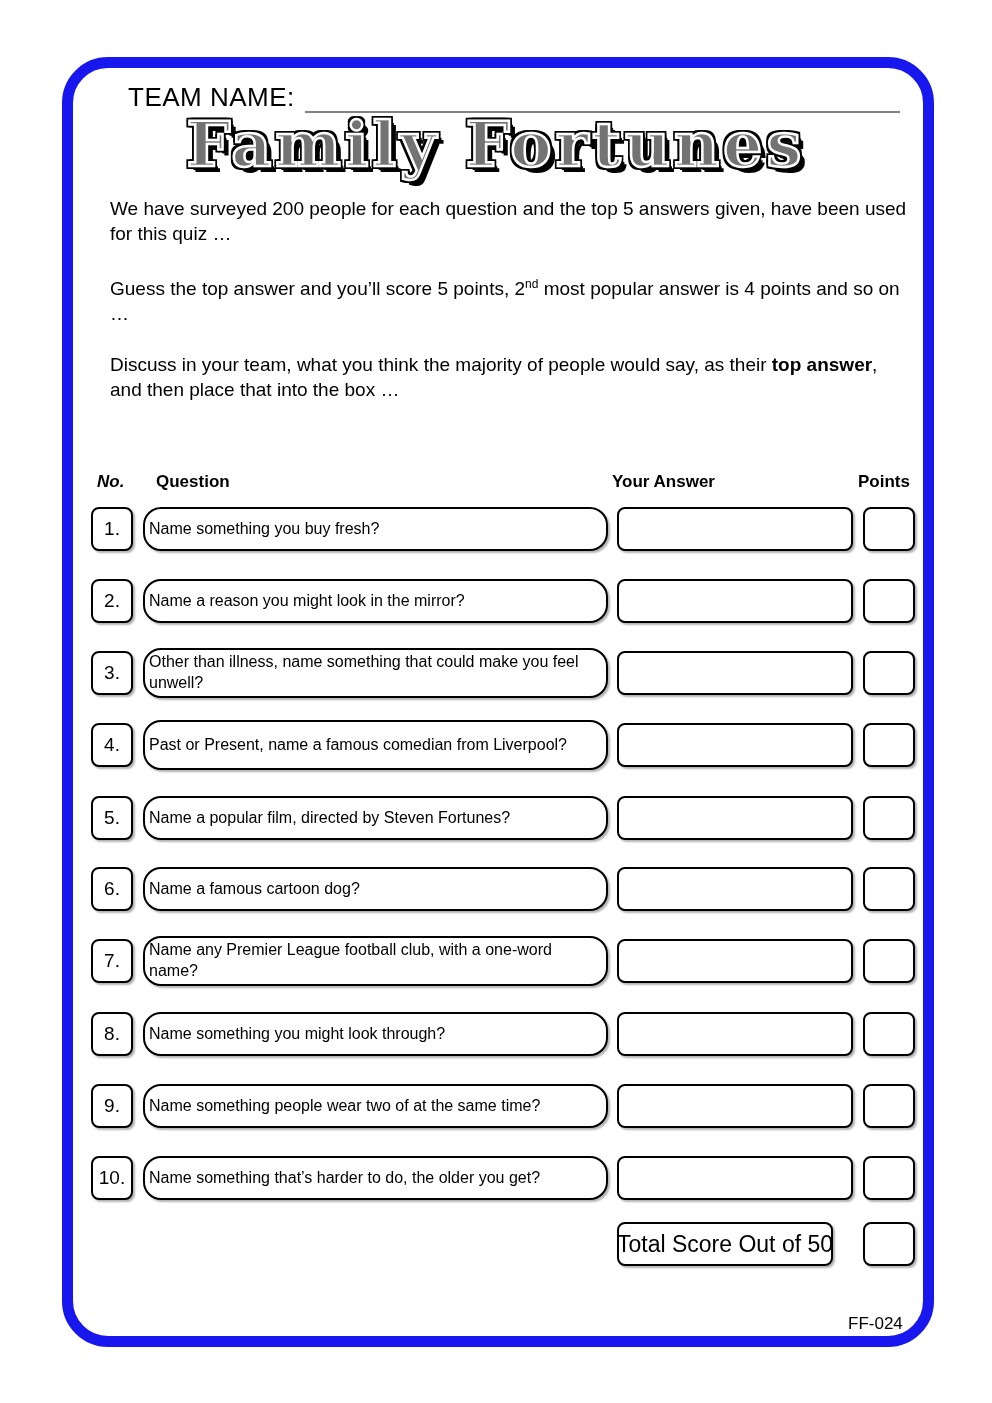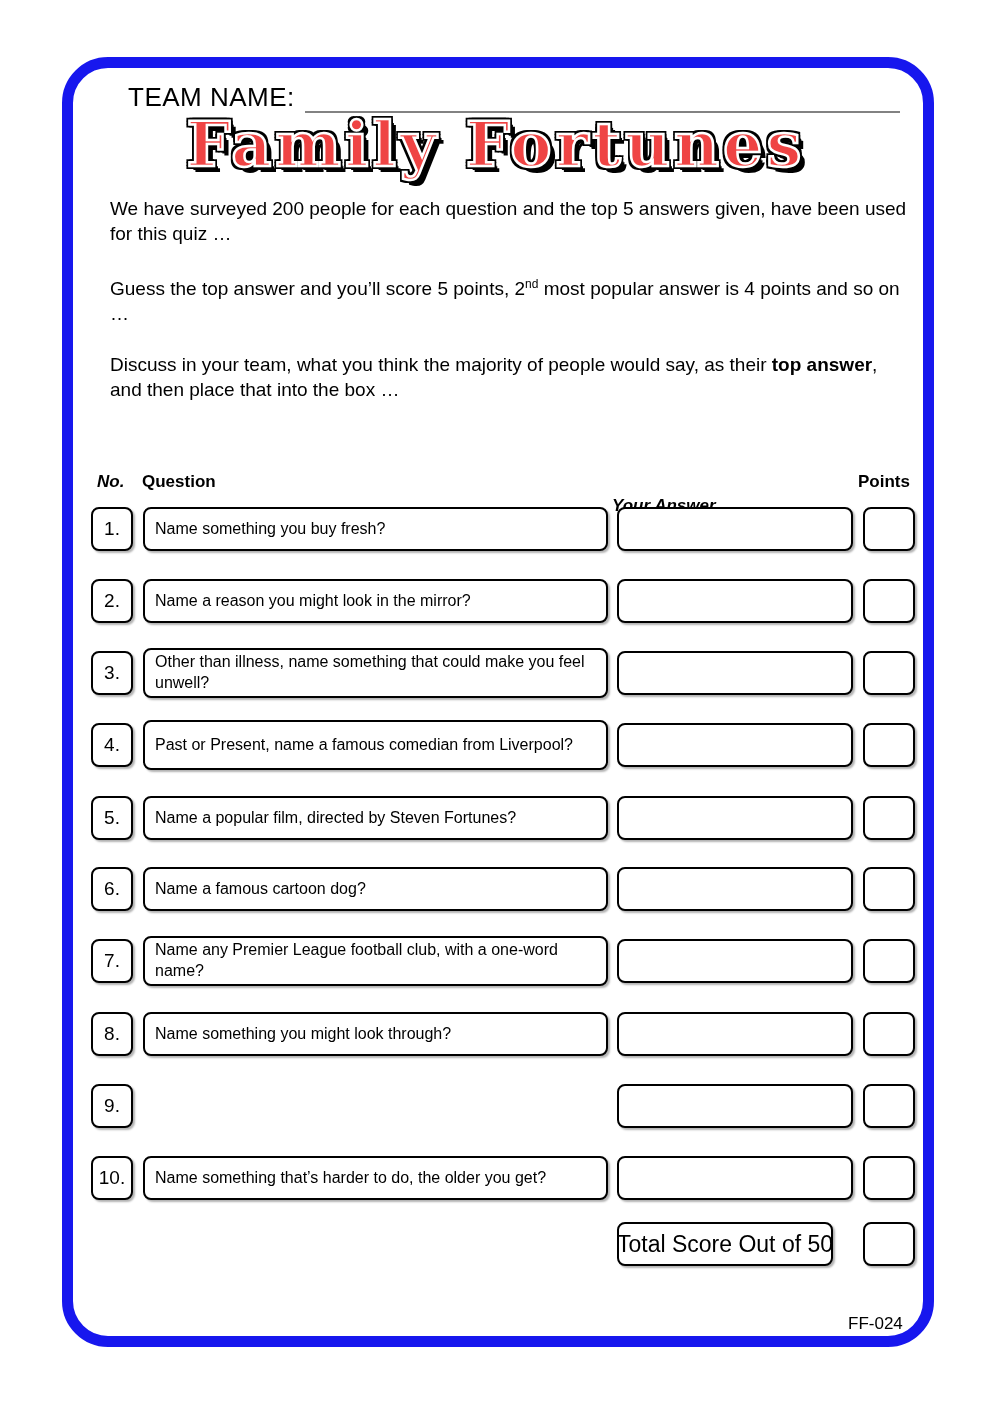--- a/index.html
+++ b/index.html
@@ -12,52 +12,52 @@
     border:11px solid #1717ee;border-radius:46px;background:#fff;
   }
   
   .team-row{position:absolute;left:128px;top:82px;width:772px;display:flex;align-items:flex-end;gap:10px;}
   .team-label{font-size:26px;letter-spacing:0.5px;white-space:nowrap;}
   .team-line{flex:1;border-bottom:2px solid #828282;height:28px;}
   
   .title{
     position:absolute;left:0;top:108px;width:992px;margin:0;text-align:center;
     font-family:"DejaVu Serif",serif;font-weight:900;font-size:62px;letter-spacing:4px;
-    color:#ef4444;-webkit-text-stroke:2.5px #fff;
+    color:#737373;-webkit-text-stroke:2.5px #fff;
     text-shadow:
       -3px -3px 0 #000, 3px -3px 0 #000, -3px 3px 0 #000, 3px 3px 0 #000,
       0 -3px 0 #000, 0 3px 0 #000, -3px 0 0 #000, 3px 0 0 #000,
       4px 4px 0 #000, 6px 6px 0 #000;
   }
   
   .para{position:absolute;left:110px;width:800px;margin:0;font-size:19px;line-height:25px;}
   .p1{top:196px;}
   .p2{top:276px;}
   .p3{top:352px;}
   .p4{top:428px;}
   .para sup{font-size:12px;vertical-align:super;line-height:0;}
   .para b{font-weight:bold;}
   
   .thead{position:absolute;font-size:17px;font-weight:bold;}
   .h-no{left:97px;top:472px;font-style:italic;}
-  .h-q{left:142px;top:472px;}
-  .h-a{left:612px;top:496px;font-style:italic;}
+  .h-q{left:156px;top:472px;}
+  .h-a{left:612px;top:472px;}
   .h-p{left:858px;top:472px;}
   
   .q-row{position:absolute;left:0;width:992px;height:48px;}
   .r1{top:505px}.r2{top:577px}.r3{top:649px}.r4{top:721px}.r5{top:794px}
   .r6{top:865px}.r7{top:937px}.r8{top:1010px}.r9{top:1082px}.r10{top:1154px}
   .total-row{top:1220px;position:absolute;left:0;width:992px;height:48px;}
   .cell{
     position:absolute;top:50%;transform:translateY(-50%);
     border:2px solid #000;border-radius:8px;background:#fff;
     box-shadow:2px 2px 2px rgba(0,0,0,0.30);box-sizing:border-box;
   }
   .no-box{left:91px;width:42px;height:44px;display:flex;align-items:center;justify-content:center;font-size:19px;}
-  .q-box{left:143px;width:465px;height:44px;display:flex;align-items:center;padding:2px 10px;font-size:16px;line-height:1.3;}
+  .q-box{left:143px;width:465px;height:44px;display:flex;align-items:center;padding:2px 4px;font-size:16px;line-height:1.3;border-radius:18px;}
   .tall .q-box{height:50px;}
   .tall .q-text{max-width:430px;}
   .a-box{left:617px;width:236px;height:44px;}
   .p-box{left:863px;width:52px;height:44px;}
   .total-box{left:617px;width:216px;height:44px;display:flex;align-items:center;justify-content:center;font-size:23px;white-space:nowrap;padding:0 2px;}
   
   .code{position:absolute;left:848px;top:1314px;font-size:17px;}
 </style>
 </head>
 <body>
@@ -151,20 +151,23 @@
     <div class="cell no-box">8.</div>
     <div class="cell q-box">
         <span class="q-text">Name something you might look through?</span>
       </div>
     <div class="cell a-box"></div>
     <div class="cell p-box"></div>
   </div>
 
   <div class="q-row r9">
     <div class="cell no-box">9.</div>
+    <div class="cell q-box">
+        <span class="q-text">Name something people wear two of at the same time?</span>
+      </div>
     <div class="cell a-box"></div>
     <div class="cell p-box"></div>
   </div>
 
   <div class="q-row r10">
     <div class="cell no-box">10.</div>
     <div class="cell q-box">
         <span class="q-text">Name something that’s harder to do, the older you get?</span>
       </div>
     <div class="cell a-box"></div>

